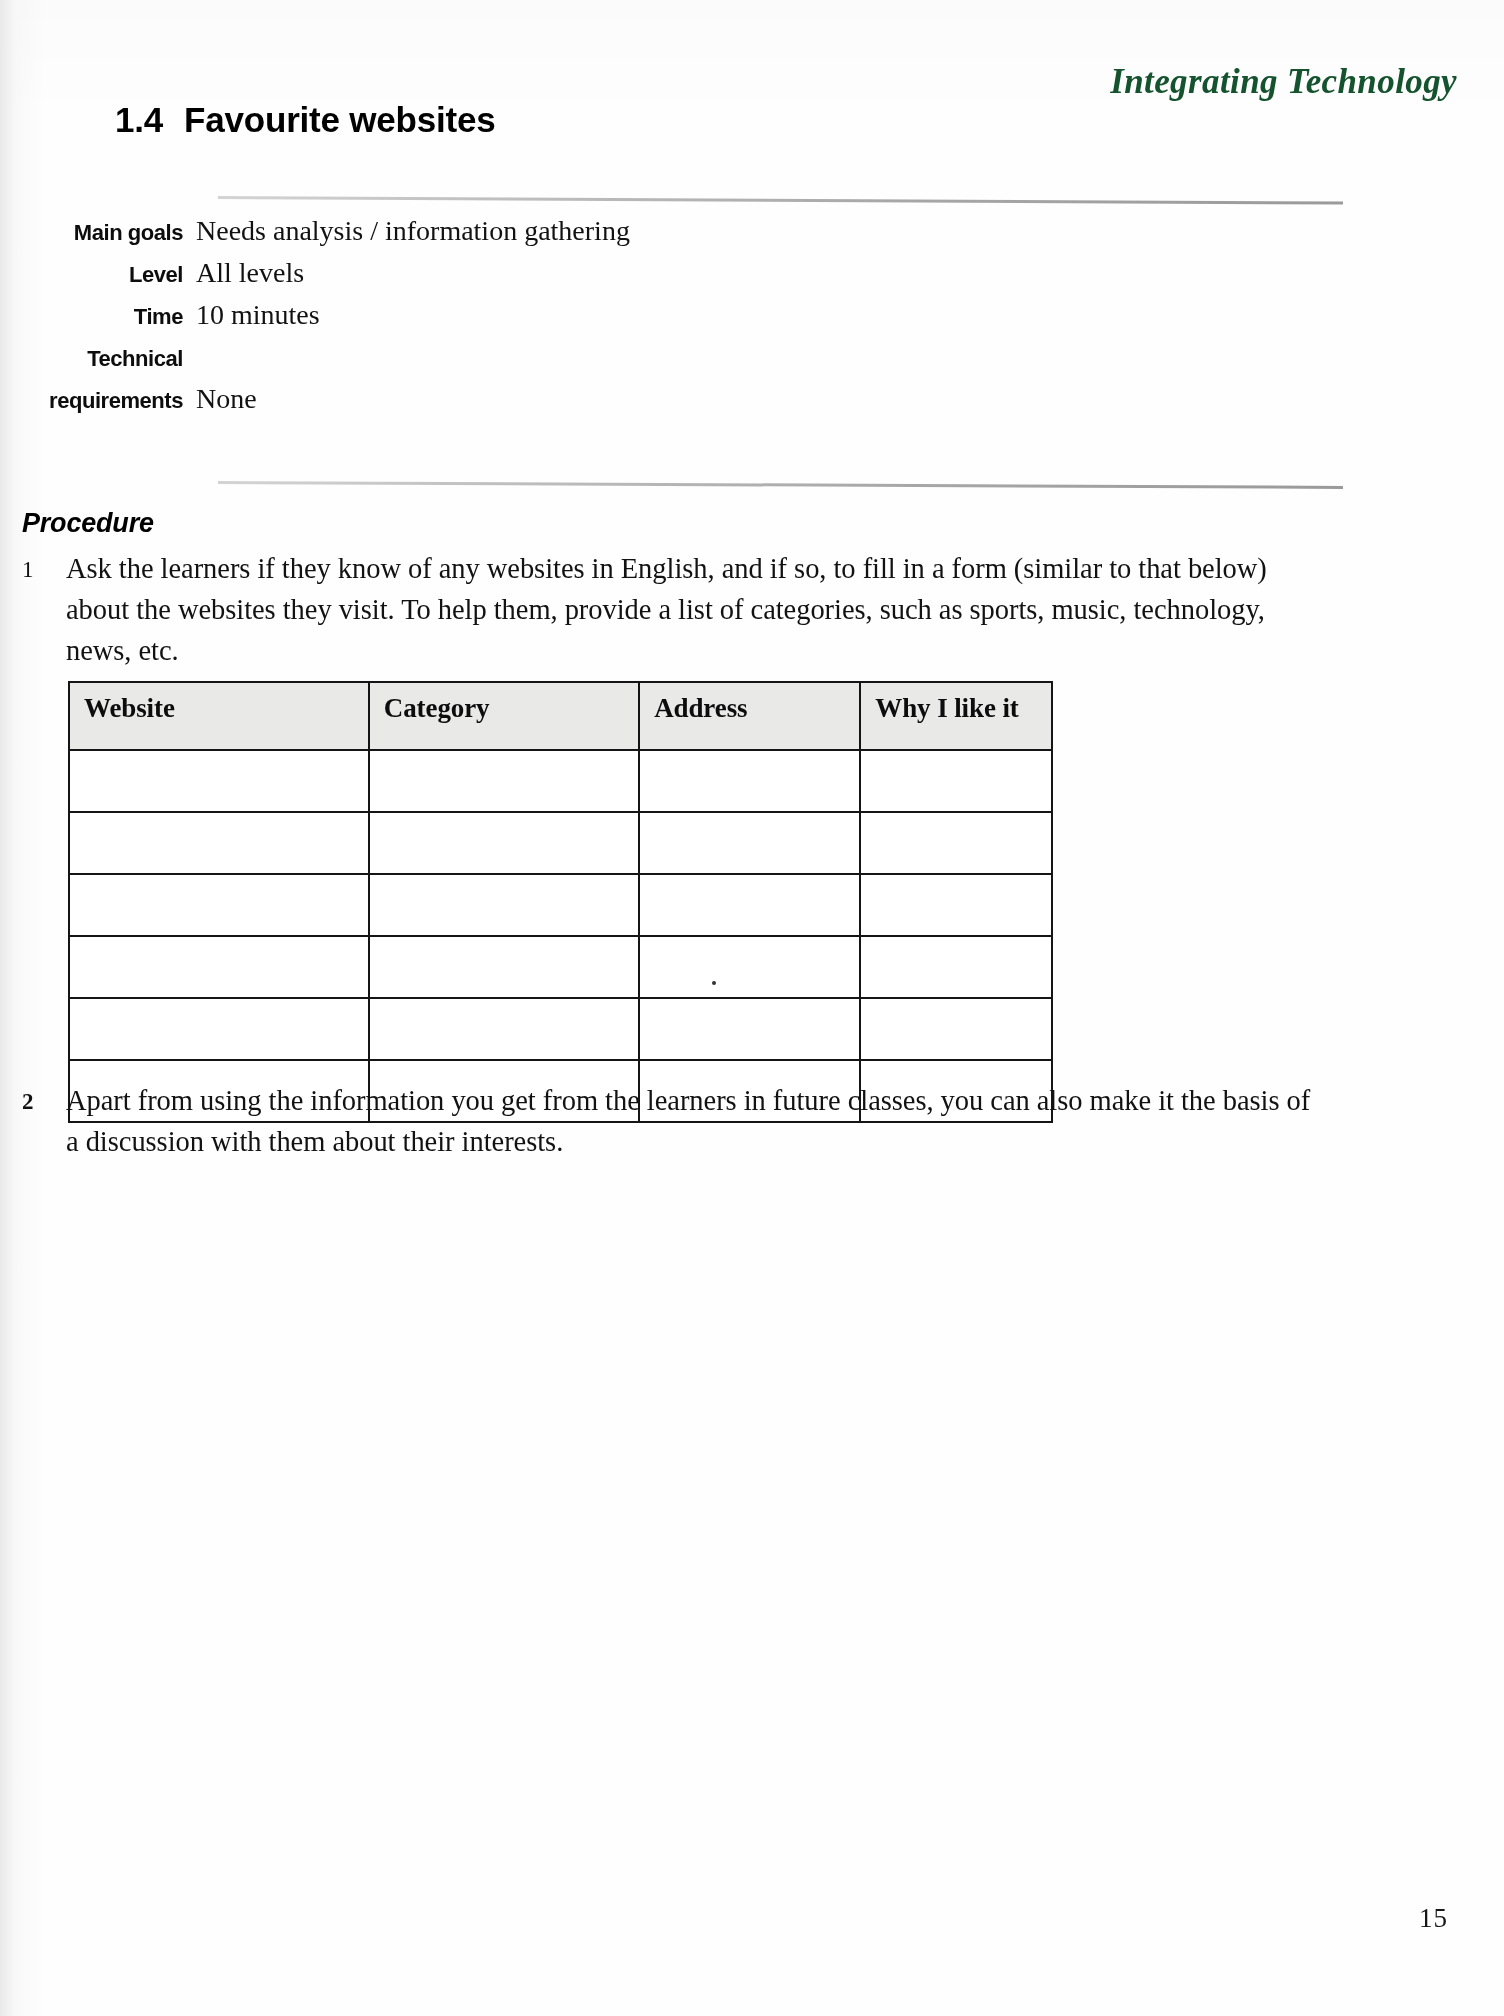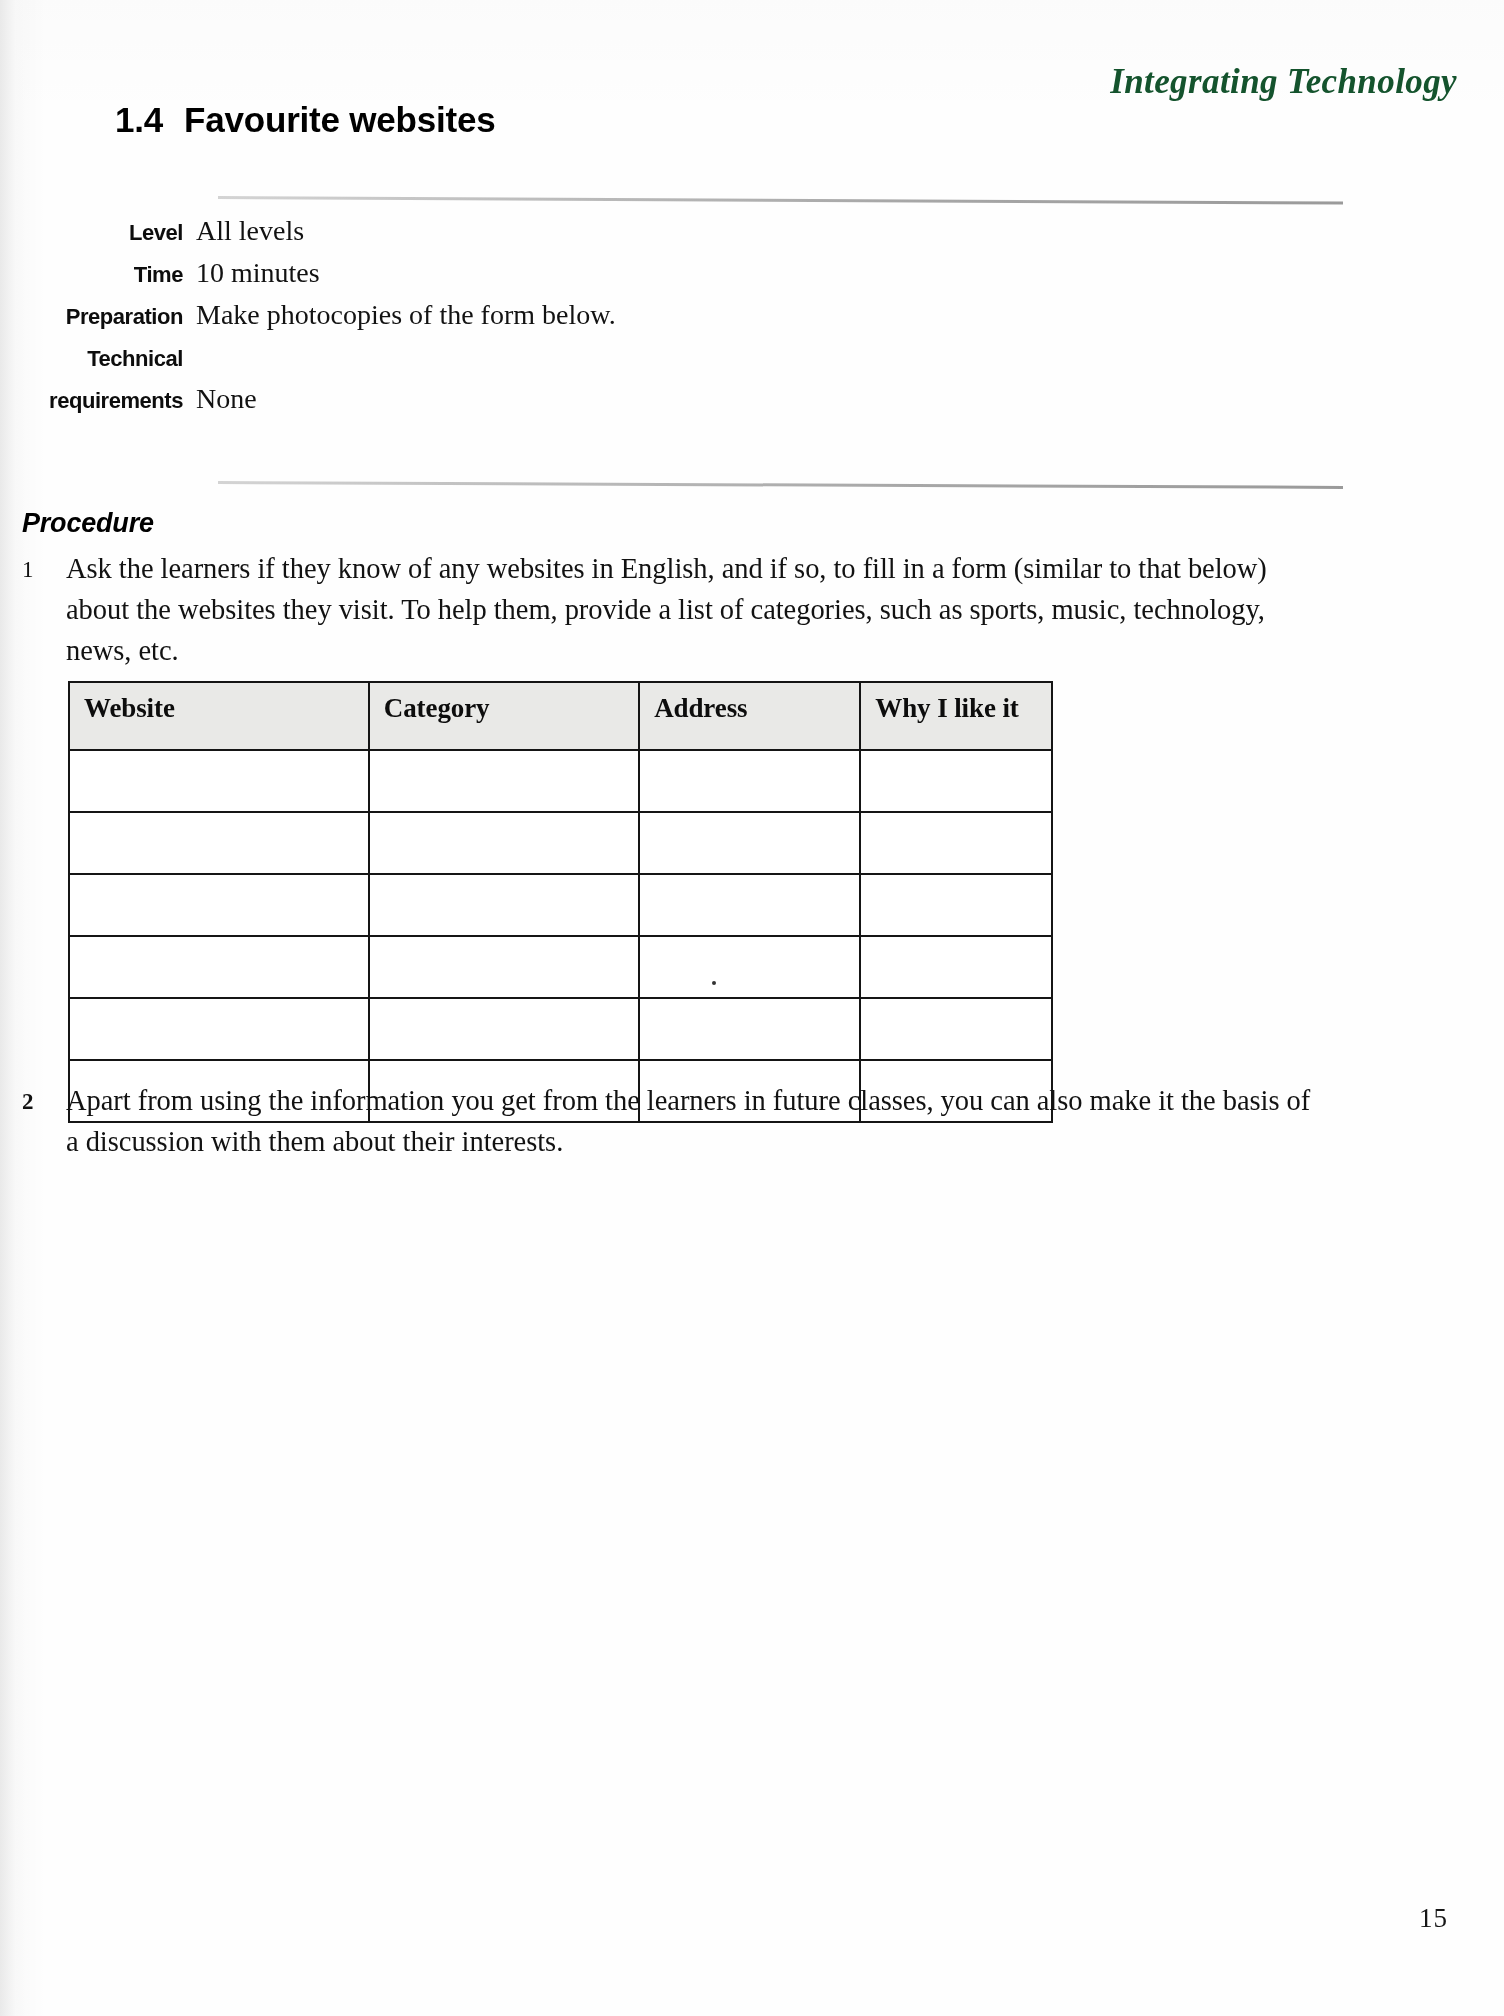--- a/index.html
+++ b/index.html
@@ -210,36 +210,36 @@
 <div class="running-header">Integrating Technology</div>
 
 <div class="unit-title">
   <span class="num">1.4</span><span>Favourite websites</span>
 </div>
 
 <div class="rule top"></div>
 
 <div class="info-block">
 
+  <div class="info-row">
+    <div class="info-label">Main goals</div>
+    <div class="info-value">Needs analysis / information gathering</div>
+  </div>
 
   <div class="info-row">
     <div class="info-label">Level</div>
     <div class="info-value">All levels</div>
   </div>
 
   <div class="info-row">
     <div class="info-label">Time</div>
     <div class="info-value">10 minutes</div>
   </div>
 
 
-  <div class="info-row">
-    <div class="info-label">Preparation</div>
-    <div class="info-value">Make photocopies of the form below.</div>
-  </div>
 
   <div class="info-row">
     <div class="info-label">Technical</div>
     <div class="info-value">&nbsp;</div>
   </div>
 
   <div class="info-row">
     <div class="info-label">requirements</div>
     <div class="info-value">None</div>
   </div>

